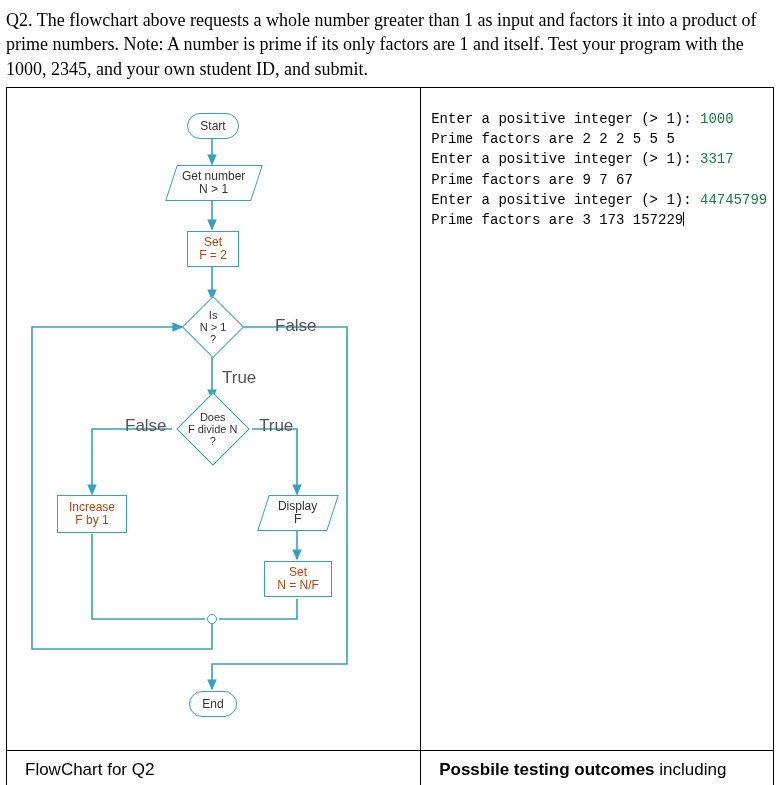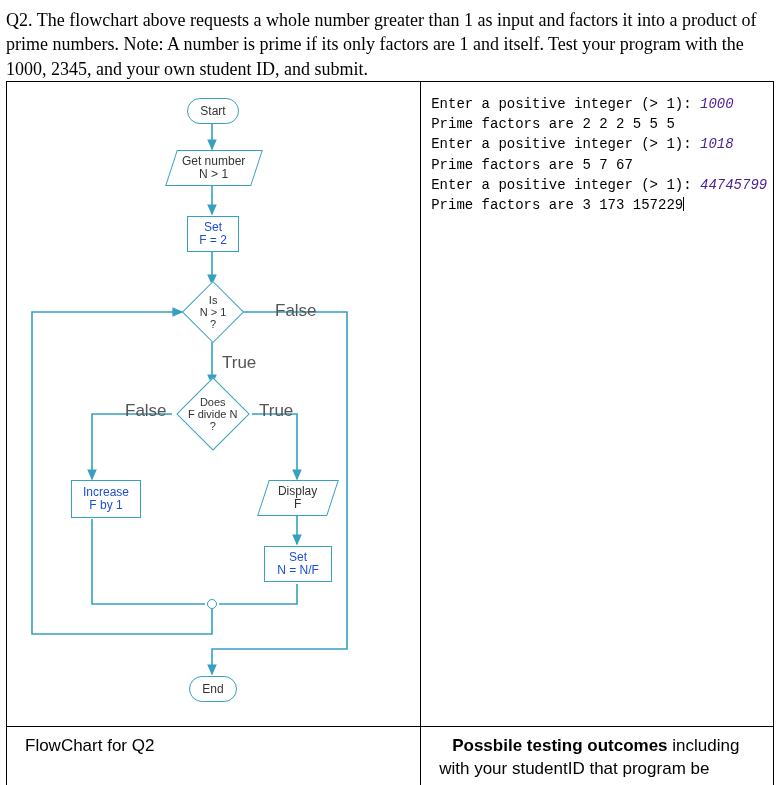--- a/index.html
+++ b/index.html
@@ -5,30 +5,30 @@
   * { box-sizing: border-box; margin: 0; padding: 0; }
   body {
     font-family: "Times New Roman", Times, serif;
     font-size: 18px;
     width: 780px;
     background: #fff;
     color: #000;
     padding: 8px 6px;
     line-height: 1.35;
   }
-  .question-text { }
+  .question-text { margin-bottom: 6px; }
   .outer-table {
     border-collapse: collapse;
     width: 100%;
     table-layout: fixed;
   }
   .outer-table td {
     border: 1px solid #000;
     vertical-align: top;
-    padding: 12px 10px;
+    padding: 21px 10px;
   }
   .left-cell { width: 54%; }
   .right-cell { width: 46%; }
   .caption-row td {
     font-family: Arial, Helvetica, sans-serif;
     font-size: 17px;
     padding: 8px 18px;
   }
   .flowchart-box {
     width: 100%;
@@ -38,21 +38,21 @@
   .flowchart-box svg { position: absolute; top: 0; left: 0; }
   .fc-term {
     position:absolute; border:1.5px solid #35a0c0;
     border-radius: 14px;
     background:#fff; font-size:12px; color:#333;
     display:flex; align-items:center; justify-content:center;
     font-family: Arial, sans-serif;
   }
   .fc-rect {
     position:absolute; border:1.5px solid #35a0c0; background:#fff;
-    font-size:12px; color:#1d4ed8; text-align:center;
+    font-size:12px; color:#c2410c; text-align:center;
     display:flex; align-items:center; justify-content:center;
     font-family: Arial, sans-serif; line-height:1.1;
   }
   .fc-diamond {
     position:absolute; background:#fff; border:1.5px solid #35a0c0;
     transform: rotate(45deg);
     display:flex; align-items:center; justify-content:center;
   }
   .fc-diamond span {
     transform: rotate(-45deg); font-size:11px; color:#333;
@@ -75,26 +75,26 @@
   .fc-dot {
     position:absolute; width:10px; height:10px; border:1.5px solid #35a0c0;
     background:#fff; border-radius:50%;
   }
   .console {
     font-family: "Courier New", Courier, monospace;
     font-size: 14px;
     white-space: nowrap;
     line-height: 1.45;
   }
-  .console .in { color: #4c1d95; font-style: italic; }
+  .console .in { color: #15803d; }
   .cursor {
     display:inline-block; width:1px; height:14px; background:#000;
     vertical-align:-2px;
   }
-  .bold { font-weight: bold; margin-left: 13px; }
+  .bold { font-weight: bold; }
 </style>
 </head>
 <body>
 
 <div class="question-text">Q2. The flowchart above requests a whole number greater than 1 as input and factors it into a product of prime numbers. Note: A number is prime if its only factors are 1 and itself. Test your program with the 1000, 2345, and your own student ID, and submit.</div>
 
 <table class="outer-table">
   <tbody>
       <tr>
     <td class="left-cell">
@@ -128,35 +128,35 @@
         <div class="fc-diamond" style="left:174px; top:196px; width:44px; height:44px;">
               <span>Is<br>N &gt; 1<br>?</span>
             </div>
         <div class="fc-label" style="left:258px; top:206px;">False</div>
         <div class="fc-label" style="left:205px; top:258px;">True</div>
         <div class="fc-diamond" style="left:170px; top:294px; width:52px; height:52px;">
               <span>Does<br>F divide N<br>?</span>
             </div>
         <div class="fc-label" style="left:108px; top:306px;">False</div>
         <div class="fc-label" style="left:242px; top:306px;">True</div>
-        <div class="fc-rect" style="left:40px; top:386px; width:70px; height:38px;margin-left:14px;">Increase<br>F by 1</div>
+        <div class="fc-rect" style="left:40px; top:386px; width:70px; height:38px;">Increase<br>F by 1</div>
         <div class="fc-para" style="left:246px; top:386px; width:70px; height:36px;">
               <span>Display<br>F</span>
             </div>
         <div class="fc-rect" style="left:247px; top:452px; width:68px; height:36px;">Set<br>N = N/F</div>
         <div class="fc-dot" style="left:190px; top:505px;"></div>
         <div class="fc-term" style="left:172px; top:582px; width:48px; height:26px;">End</div>
       </div>
     </td>
     <td class="right-cell">
       <div class="console">
         <div><span>Enter a positive integer (&gt; 1): </span><span class="in">1000</span></div>
         <div>Prime factors are 2 2 2 5 5 5</div>
-        <div><span>Enter a positive integer (&gt; 1): </span><span class="in">1018</span></div>
-        <div>Prime factors are 5 7 67</div>
+        <div><span>Enter a positive integer (&gt; 1): </span><span class="in">3317</span></div>
+        <div>Prime factors are 9 7 67</div>
         <div><span>Enter a positive integer (&gt; 1): </span><span class="in">44745799</span></div>
         <div><span>Prime factors are 3 173 157229</span><span class="cursor"></span></div>
       </div>
     </td>
   </tr>
   <tr class="caption-row">
     <td>FlowChart for Q2</td>
     <td><span class="bold">Possbile testing outcomes</span><span> including with your studentID that program be submitted.</span></td>
   </tr>
 </tbody>

